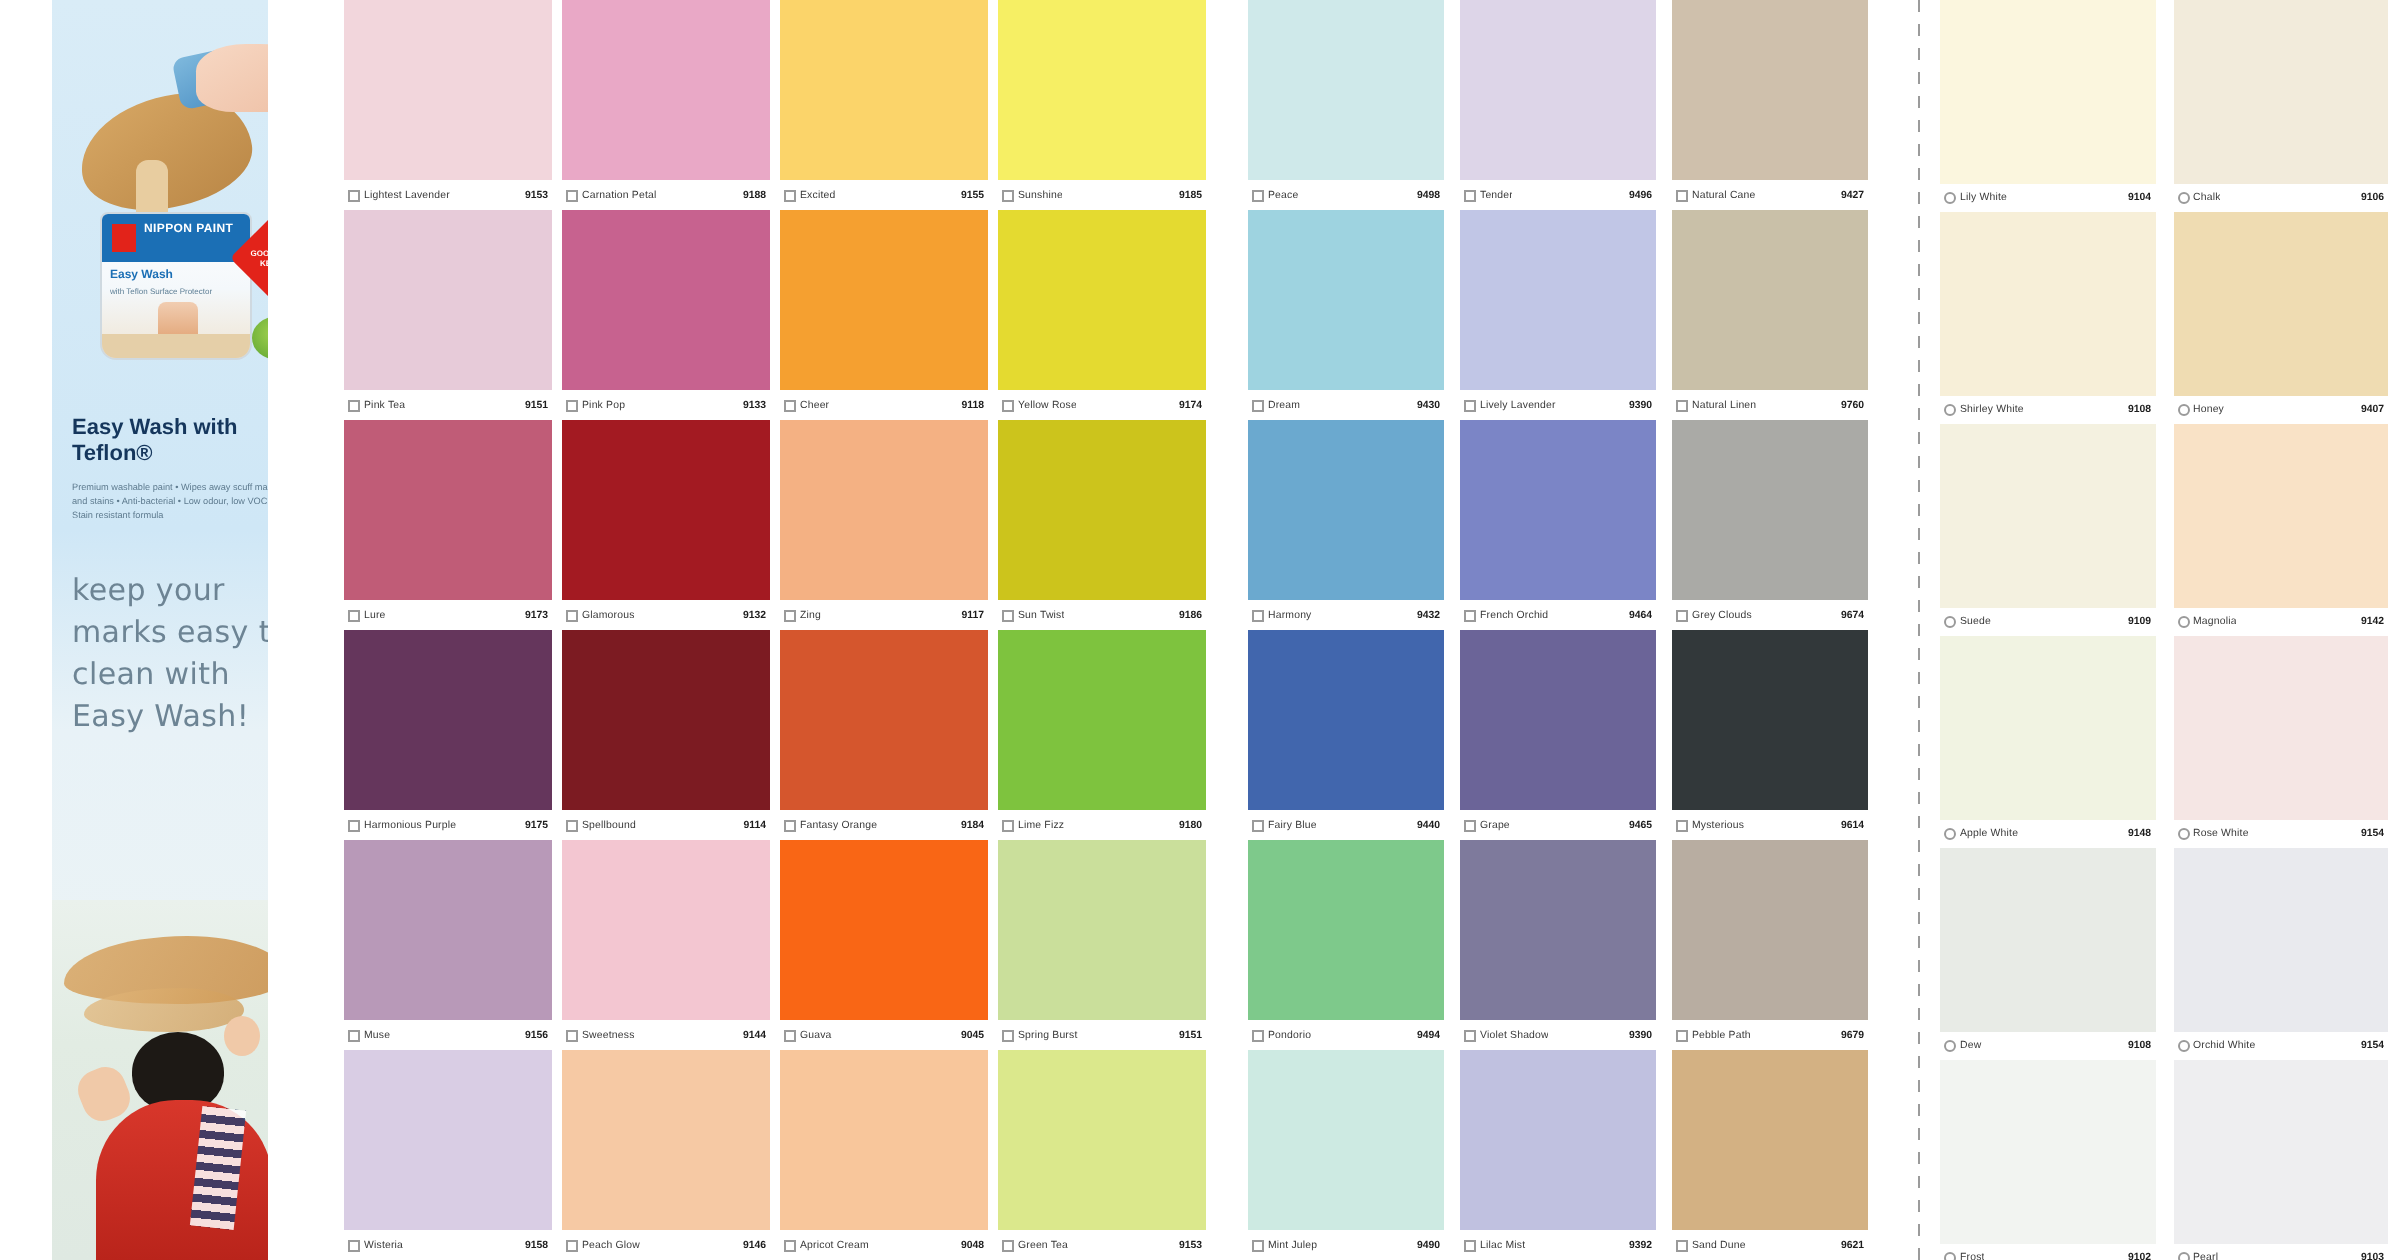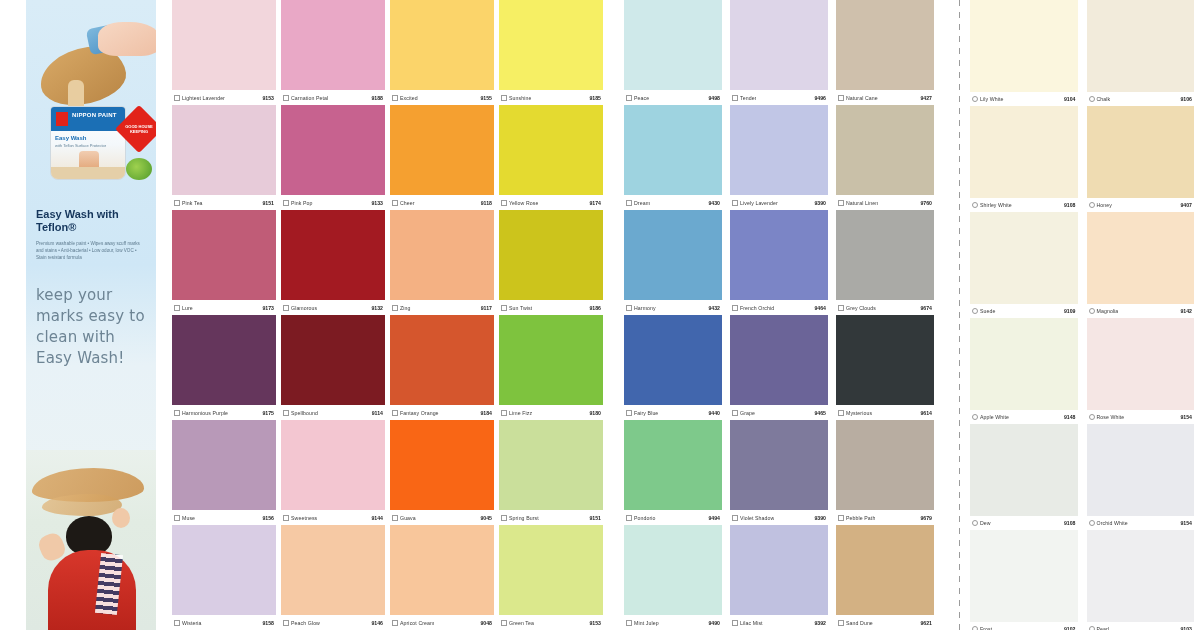--- a/index.html
+++ b/index.html
@@ -8,21 +8,21 @@
     font-family:"Liberation Sans","DejaVu Sans",sans-serif;
   }
   .page{position:relative;width:1200px;height:630px;display:flex;background:#fff;}
 
   
   .ad-panel{
     position:relative;width:170px;height:630px;flex:0 0 170px;background:#ffffff;
     overflow:hidden;
   }
   .ad-inner{
-    position:absolute;left:26px;top:0;width:130px;height:630px;
+    position:absolute;left:26px;top:0;width:108px;height:630px;
     background:linear-gradient(180deg,#d9ecf7 0%,#cfe7f6 42%,#e8f2f7 58%,#eef4f3 100%);
     overflow:hidden;
   }
   .ad-top-img{position:absolute;left:0;top:8px;width:130px;height:200px;}
   .hand{
     position:absolute;right:-4px;top:14px;width:62px;height:34px;border-radius:40% 48% 30% 30%;
     background:linear-gradient(150deg,#f7d8c4,#eebfa4);
   }
   .sponge{
     position:absolute;right:34px;top:18px;width:34px;height:26px;border-radius:6px;

